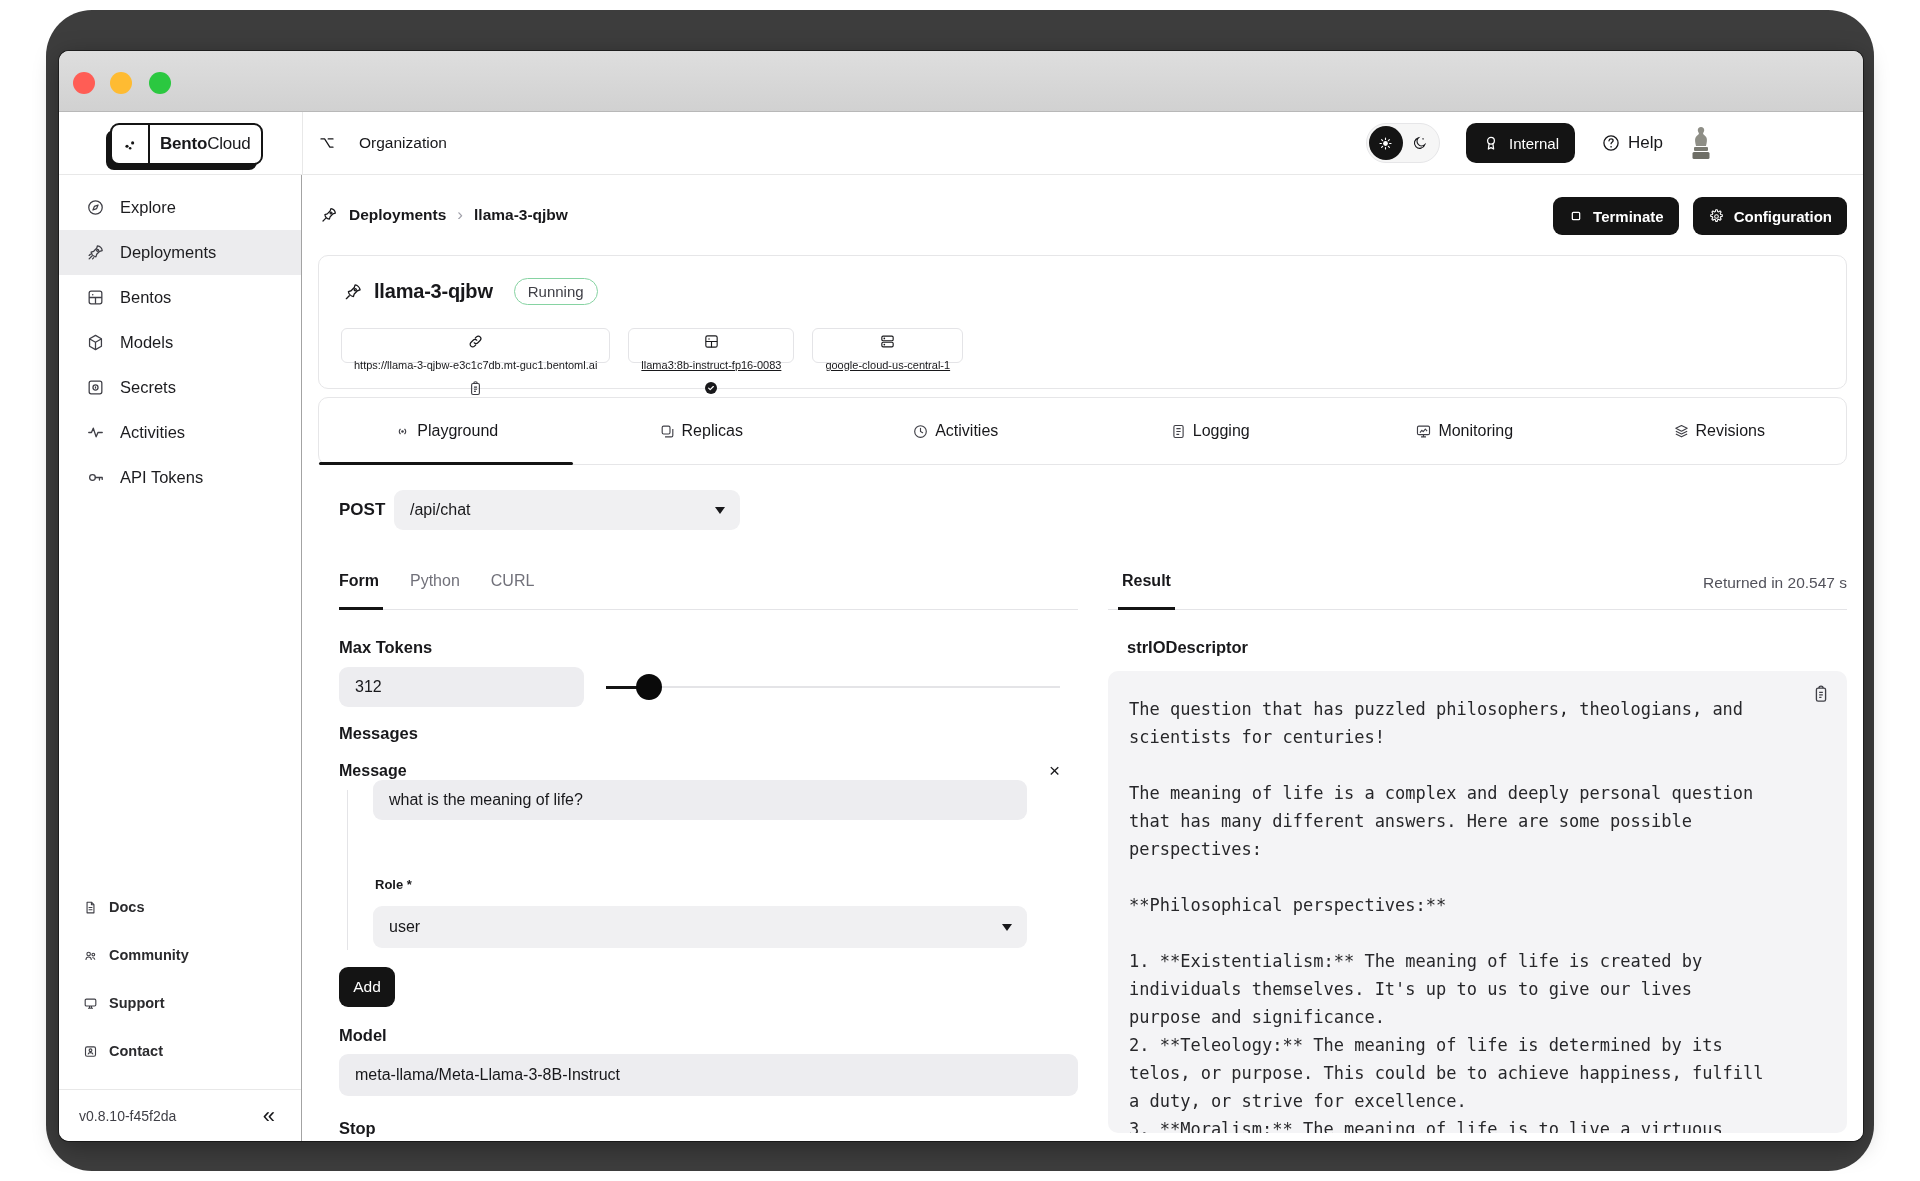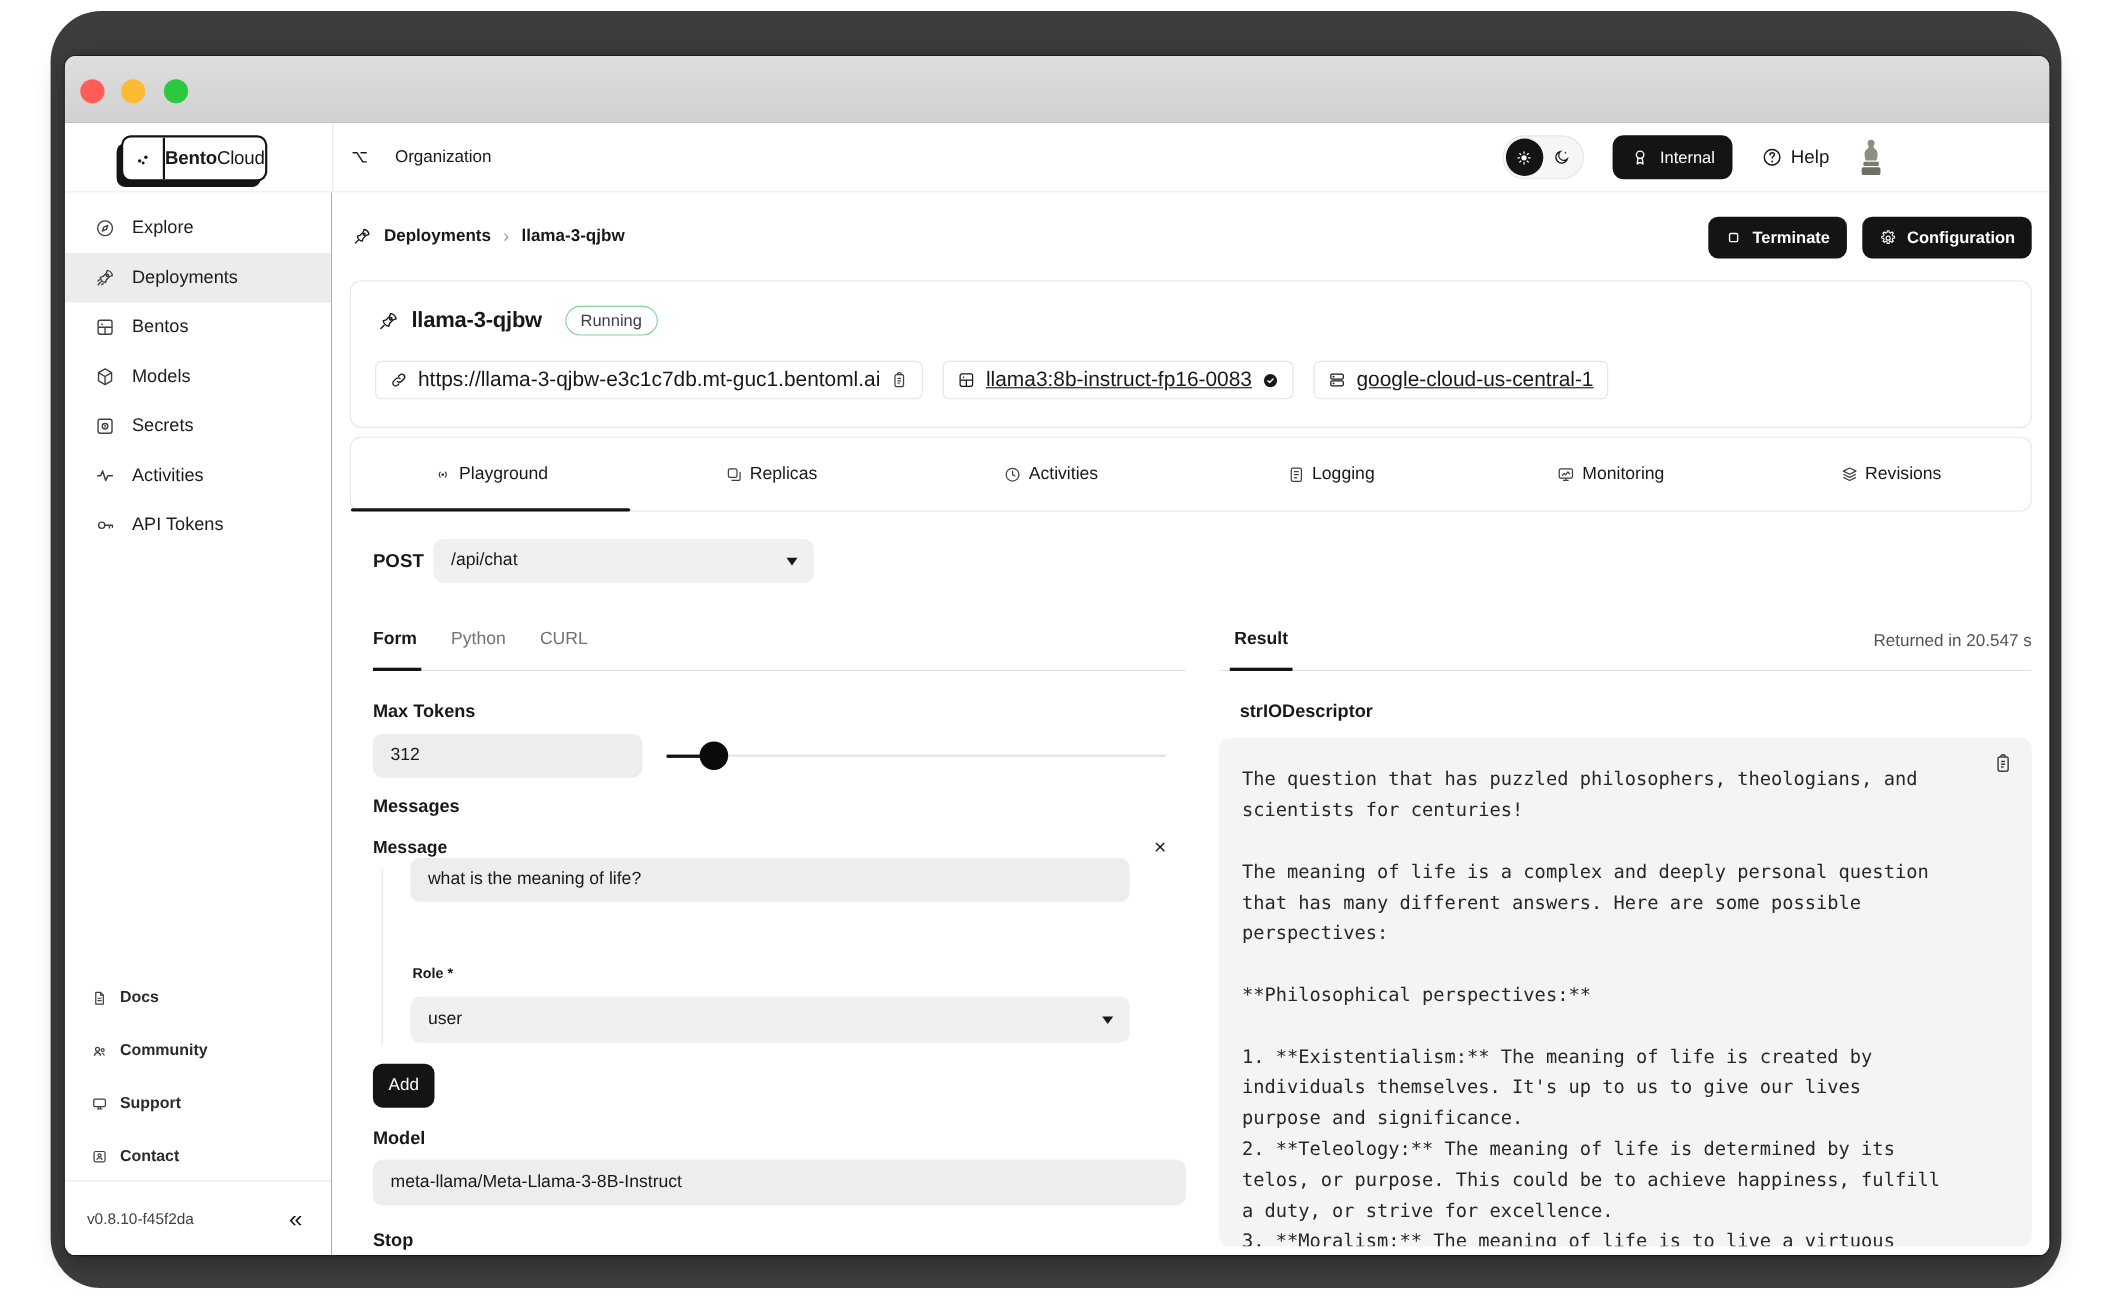--- a/index.html
+++ b/index.html
@@ -16,59 +16,59 @@
   .light.red { left:14px; background:#ff5d55; }
   .light.yellow { left:51px; background:#febb32; }
   .light.green { left:90px; background:#2bc840; }
 
   
   .chrome { position:absolute; left:0; right:0; top:61px; height:63px; background:#fff; border-bottom:1px solid #e8e8e8; }
   .brand-divider { position:absolute; left:243px; top:0; bottom:0; width:1px; background:#e8e8e8; }
   .logo-box { position:absolute; left:51px; top:11px; height:42px; display:flex; align-items:stretch; background:#fff;
               border:2px solid #141414; border-radius:9px; box-shadow:-5px 6px 0 -1px #141414; overflow:hidden; }
   .logo-mark { width:38px; display:flex; align-items:center; justify-content:center; border-right:2px solid #141414; }
-  .logo-text { display:flex; align-items:center; padding:0 0; font-size:17px; letter-spacing:-.2px; }
+  .logo-text { display:flex; align-items:center; padding:0 10px; font-size:17px; letter-spacing:-.2px; }
   .logo-text b { font-weight:700; }
   .org-item { position:absolute; left:259px; top:0; height:100%; display:flex; align-items:center; gap:23px; font-size:15.5px; cursor:pointer; }
   .chrome-right { position:absolute; right:150px; top:0; height:100%; display:flex; align-items:center; gap:26px; }
   .theme-toggle { display:flex; align-items:center; background:#f6f6f6; border:1px solid #e6e6e8; border-radius:999px; padding:2px; }
   .theme-btn { width:34px; height:34px; border-radius:50%; display:flex; align-items:center; justify-content:center; }
   .theme-btn.active { background:#141414; }
   .pill-internal { display:flex; align-items:center; gap:9px; background:#141414; color:#fff; border-radius:10px; height:40px; padding:0 16px; font-size:15px; cursor:pointer; }
   .help-item { display:flex; align-items:center; gap:7px; font-size:17px; cursor:pointer; }
 
   
   .sidebar { position:absolute; left:0; top:124px; bottom:0; width:243px; background:#fff; border-right:1px solid #a3a3a3; }
   .nav { padding-top:10px; }
   .nav-item { height:45px; display:flex; align-items:center; gap:15px; padding-left:27px; font-size:16.5px; color:#1c1c1f; cursor:pointer; }
   .nav-item .ic { color:#3f3f46; }
   .nav-item.active { background:#ececee; }
   .side-links { position:absolute; left:0; right:0; bottom:66px; }
   .side-link { height:48px; display:flex; align-items:center; gap:11px; padding-left:24px; font-size:14.5px; font-weight:600; color:#2b2b2e; cursor:pointer; }
   .side-link .ic { color:#3f3f46; }
-  .side-footer { position:absolute; left:0; right:0; bottom:0; height:68px; border-top:1px solid #e8e8e8; display:flex; align-items:center; justify-content:space-between; padding:0 26px 0 20px; }
+  .side-footer { position:absolute; left:0; right:0; bottom:0; height:52px; border-top:1px solid #e8e8e8; display:flex; align-items:center; justify-content:space-between; padding:0 26px 0 20px; }
   .version { font-size:14px; color:#3f3f46; }
   .collapse { font-size:22px; line-height:1; color:#18181b; cursor:pointer; }
 
   
   .main { position:absolute; left:243px; top:124px; right:0; bottom:0; background:#fff; overflow:hidden; }
 
   .toolbar { position:absolute; left:16px; right:16px; top:22px; height:40px; }
   .breadcrumb { position:absolute; left:2px; top:8px; display:flex; align-items:center; gap:11px; font-size:15.5px; }
   .crumb { font-weight:600; cursor:pointer; }
   .crumb-sep { color:#a1a1aa; font-size:17px; }
   .btn-dark { display:flex; align-items:center; gap:9px; background:#141414; color:#fff; height:38px; border-radius:9px; padding:0 15px; font-size:15px; font-weight:600; cursor:pointer; }
   .toolbar-actions { position:absolute; right:0; top:0; display:flex; gap:14px; }
 
   .card-head { position:absolute; left:16px; right:16px; top:80px; height:134px; border:1px solid #e6e6e8; border-radius:10px; }
   .title-row { position:absolute; left:24px; top:22px; display:flex; align-items:center; gap:11px; }
   .dep-name { font-size:20px; font-weight:700; letter-spacing:-.2px; }
   .badge-running { margin-left:10px; border:1.5px solid #86d3a2; border-radius:999px; padding:4px 13px; font-size:15px; color:#3f3f46; }
   .chips-row { position:absolute; left:22px; top:72px; display:flex; gap:18px; }
-  .chip { display:flex; align-items:center; gap:9px; height:35px; border:1px solid #e4e4e7; border-radius:6px; padding:16px 12px; font-size:19px; background:#fff; }
+  .chip { display:flex; align-items:center; gap:9px; height:35px; border:1px solid #e4e4e7; border-radius:6px; padding:4px 12px; font-size:11px; background:#fff;flex-direction:column; }
   .chip .link-text { text-decoration:underline; cursor:pointer; }
   .chip .copy-ic { color:#3f3f46; cursor:pointer; }
 
   .card-tabs { position:absolute; left:16px; right:16px; top:222px; height:68px; border:1px solid #e6e6e8; border-radius:10px; display:grid; grid-template-columns:repeat(6,1fr); }
   .tab { display:flex; align-items:center; justify-content:center; gap:6px; font-size:16px; color:#18181b; cursor:pointer; }
   .tab .ic { color:#3f3f46; }
   .tab-underline { position:absolute; left:0; bottom:-1px; width:16.666%; height:3px; background:#141414; border-radius:2px; }
 
   .label { font-size:16.5px; font-weight:600; color:#18181b; }
   .flabel { font-size:16px; font-weight:600; color:#18181b; }

